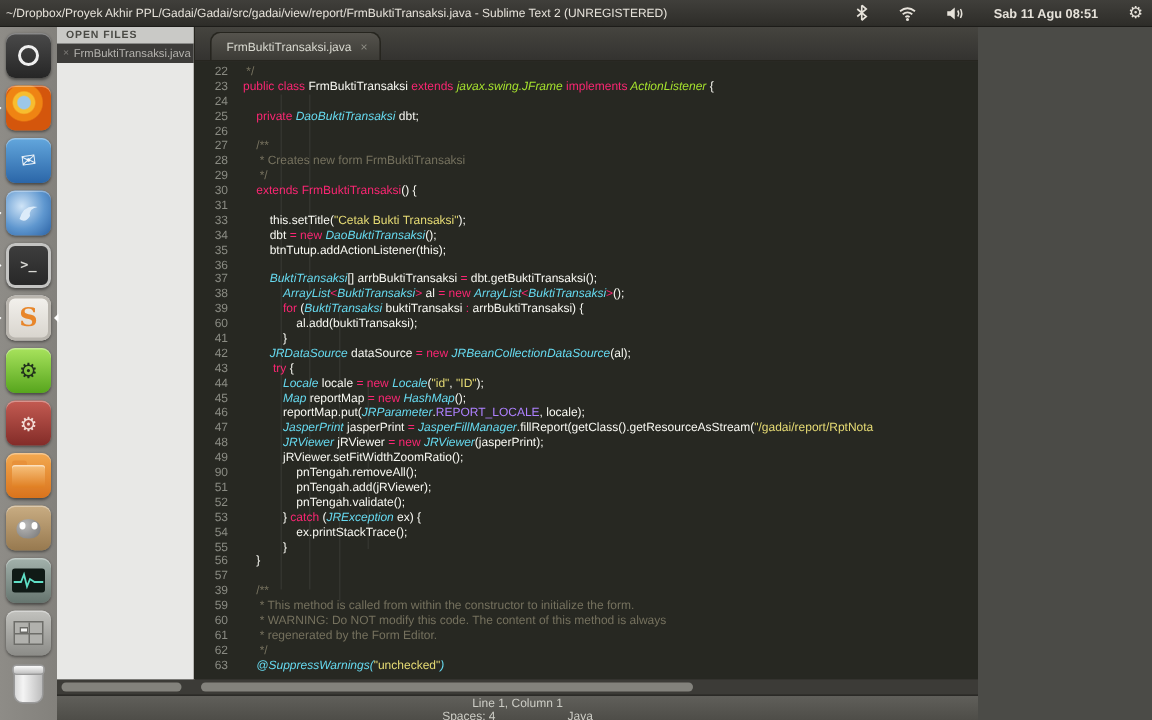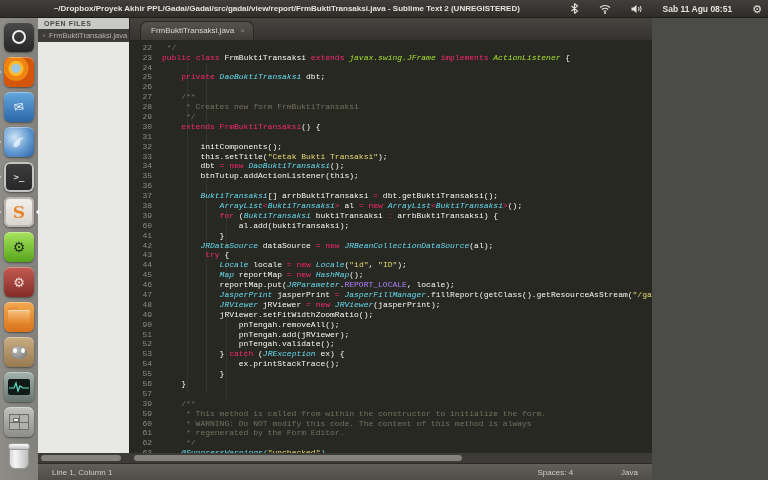--- a/index.html
+++ b/index.html
@@ -5,21 +5,21 @@
   * { margin:0; padding:0; box-sizing:border-box; }
   html,body { width:768px; height:480px; overflow:hidden; }
   body { font-family:"Liberation Sans", sans-serif; background:#4b4b47; position:relative; }
   .screen { position:absolute; inset:0; width:768px; height:480px; }
 
   
   .topbar { position:absolute; left:0; top:0; width:768px; height:18px;
     background:linear-gradient(#403f3b,#2e2d29); color:#e6e2da;
     display:flex; align-items:center; padding:0 6px 0 4px; z-index:30;
     border-bottom:1px solid #1d1c19; }
-  .topbar .title { font-size:8px; font-weight:bold; white-space:nowrap; overflow:hidden; flex:1 1 auto; letter-spacing:0;text-align:center; }
+  .topbar .title { font-size:8px; font-weight:normal; white-space:nowrap; overflow:hidden; flex:1 1 auto; letter-spacing:0; }
   .tray { display:flex; align-items:center; gap:20px; flex:0 0 auto; }
   .tray svg { display:block; }
   .clock { font-size:8.5px; font-weight:bold; white-space:nowrap; }
   .gear { font-size:11px; line-height:10px; color:#e6e2da; }
 
   
   .launcher { position:absolute; left:0; top:18px; width:38px; height:462px;
     background:linear-gradient(90deg,#8e8c87,#83817c); z-index:20;
     display:flex; flex-direction:column; align-items:center; padding-top:4px; gap:5px; }
   .li { width:30px; height:30px; border-radius:6px; position:relative; flex:0 0 auto;
@@ -79,40 +79,40 @@
 
   .main { flex:1 1 auto; display:flex; flex-direction:column; min-width:0; }
   .tabbar { height:23px; background:linear-gradient(#45443f,#343330); border-bottom:1px solid #26251f;
     display:flex; align-items:flex-end; padding-left:10px; }
   .tab { height:19px; padding:0 8px 0 10px; background:linear-gradient(#55534d,#3c3b36);
     border-radius:7px 7px 0 0; border:1px solid #26251f; border-bottom:none;
     display:flex; align-items:center; gap:6px; color:#d9d9d0; font-size:8px; white-space:nowrap; }
   .tab .x { color:#8e8d85; font-size:8px; }
 
   .editor { flex:1 1 auto; background:#272822; position:relative; overflow:hidden;
-    font-family:Liberation Mono, monospace; font-size:8px; line-height:9.9px; padding-top:2px; }
+    font-family:Liberation Sans, sans-serif; font-size:8px; line-height:9.9px; padding-top:2px; }
   .guides { position:absolute; left:0; top:0; bottom:0; right:0; pointer-events:none; }
   .guide { position:absolute; width:1px; background:rgba(248,248,242,.06); top:22px; height:330px; }
   .line { display:flex; height:9.9px; white-space:pre; }
   .ln { width:32px; flex:0 0 auto; text-align:right; padding-right:10px; color:#8a8b83; }
   .code { flex:1 1 auto; white-space:pre; overflow:hidden; }
   .tk-p { color:#f8f8f2; } .tk-k { color:#f92672; } .tk-t { color:#66d9ef; font-style:italic; }
   .tk-g { color:#a6e22e; font-style:italic; } .tk-s { color:#e6db74; } .tk-c { color:#75715e; }
   .tk-n { color:#ae81ff;margin-top:20px; } .tk-a { color:#66d9ef; font-style:italic; }
 
   .scrollstrip { position:absolute; left:0; right:0; bottom:17px; height:10px; background:#3c3b37; display:flex; }
   .track { position:relative; height:10px; }
   .track.sb { width:93px; } .track.ed { flex:1 1 auto; }
   .thumb { position:absolute; top:2px; height:6px; border-radius:3px; background:#83827c; }
   .track.sb .thumb { left:3px; width:80px; }
   .track.ed .thumb { left:3px; width:63%; }
 
   .statusbar { position:absolute; left:0; right:0; bottom:0; height:17px;
     background:linear-gradient(#605f5a,#4e4d48); border-top:1px solid #2b2a27;
-    color:#ccccc5; font-size:8px; display:flex; align-items:center; padding:0 14px 0 14px; }
+    color:#ccccc5; font-size:8px; display:flex; align-items:center; padding:0 14px 0 14px;flex-direction:column; }
   .statusbar .pos { flex:1 1 auto; }
   .statusbar .right { display:flex; gap:48px; }
 </style>
 </head>
 <body>
 
 <div class="screen">
 
   <div class="topbar">
     <span class="title">~/Dropbox/Proyek Akhir PPL/Gadai/Gadai/src/gadai/view/report/FrmBuktiTransaksi.java - Sublime Text 2 (UNREGISTERED)</span>
@@ -220,21 +220,20 @@
               <div class="line"><span class="ln">22</span><span class="code"><span class="tk-c"> */</span></span></div>
               <div class="line"><span class="ln">23</span><span class="code"><span class="tk-k">public</span><span class="tk-p"> </span><span class="tk-k">class</span><span class="tk-p"> FrmBuktiTransaksi </span><span class="tk-k">extends</span><span class="tk-g"> javax.swing.JFrame </span><span class="tk-k">implements</span><span class="tk-g"> ActionListener</span><span class="tk-p"> {</span></span></div>
               <div class="line"><span class="ln">24</span><span class="code"></span></div>
               <div class="line"><span class="ln">25</span><span class="code"><span class="tk-p">    </span><span class="tk-k">private</span><span class="tk-t"> DaoBuktiTransaksi</span><span class="tk-p"> dbt;</span></span></div>
               <div class="line"><span class="ln">26</span><span class="code"></span></div>
               <div class="line"><span class="ln">27</span><span class="code"><span class="tk-c">    /**</span></span></div>
               <div class="line"><span class="ln">28</span><span class="code"><span class="tk-c">     * Creates new form FrmBuktiTransaksi</span></span></div>
               <div class="line"><span class="ln">29</span><span class="code"><span class="tk-c">     */</span></span></div>
               <div class="line"><span class="ln">30</span><span class="code"><span class="tk-p">    </span><span class="tk-k">extends FrmBuktiTransaksi</span><span class="tk-p">() {</span></span></div>
               <div class="line"><span class="ln">31</span><span class="code"></span></div>
-              <div class="line"><span class="ln">32</span><span class="code"><span class="tk-p">        initComponents();</span></span></div>
               <div class="line"><span class="ln">33</span><span class="code"><span class="tk-p">        this.setTitle(</span><span class="tk-s">"Cetak Bukti Transaksi"</span><span class="tk-p">);</span></span></div>
               <div class="line"><span class="ln">34</span><span class="code"><span class="tk-p">        dbt </span><span class="tk-k">=</span><span class="tk-p"> </span><span class="tk-k">new</span><span class="tk-t"> DaoBuktiTransaksi</span><span class="tk-p">();</span></span></div>
               <div class="line"><span class="ln">35</span><span class="code"><span class="tk-p">        btnTutup.addActionListener(this);</span></span></div>
               <div class="line"><span class="ln">36</span><span class="code"></span></div>
               <div class="line"><span class="ln">37</span><span class="code"><span class="tk-t">        BuktiTransaksi</span><span class="tk-p">[] arrbBuktiTransaksi </span><span class="tk-k">=</span><span class="tk-p"> dbt.getBuktiTransaksi();</span></span></div>
               <div class="line"><span class="ln">38</span><span class="code"><span class="tk-p">            </span><span class="tk-t">ArrayList</span><span class="tk-k">&lt;</span><span class="tk-t">BuktiTransaksi</span><span class="tk-k">&gt;</span><span class="tk-p"> al </span><span class="tk-k">=</span><span class="tk-p"> </span><span class="tk-k">new</span><span class="tk-p"> </span><span class="tk-t">ArrayList</span><span class="tk-k">&lt;</span><span class="tk-t">BuktiTransaksi</span><span class="tk-k">&gt;</span><span class="tk-p">();</span></span></div>
               <div class="line"><span class="ln">39</span><span class="code"><span class="tk-p">            </span><span class="tk-k">for</span><span class="tk-p"> (</span><span class="tk-t">BuktiTransaksi</span><span class="tk-p"> buktiTransaksi </span><span class="tk-k">:</span><span class="tk-p"> arrbBuktiTransaksi) {</span></span></div>
               <div class="line"><span class="ln">60</span><span class="code"><span class="tk-p">                al.add(buktiTransaksi);</span></span></div>
               <div class="line"><span class="ln">41</span><span class="code"><span class="tk-p">            }</span></span></div>
               <div class="line"><span class="ln">42</span><span class="code"><span class="tk-t">        JRDataSource</span><span class="tk-p"> dataSource </span><span class="tk-k">=</span><span class="tk-p"> </span><span class="tk-k">new</span><span class="tk-t"> JRBeanCollectionDataSource</span><span class="tk-p">(al);</span></span></div>

